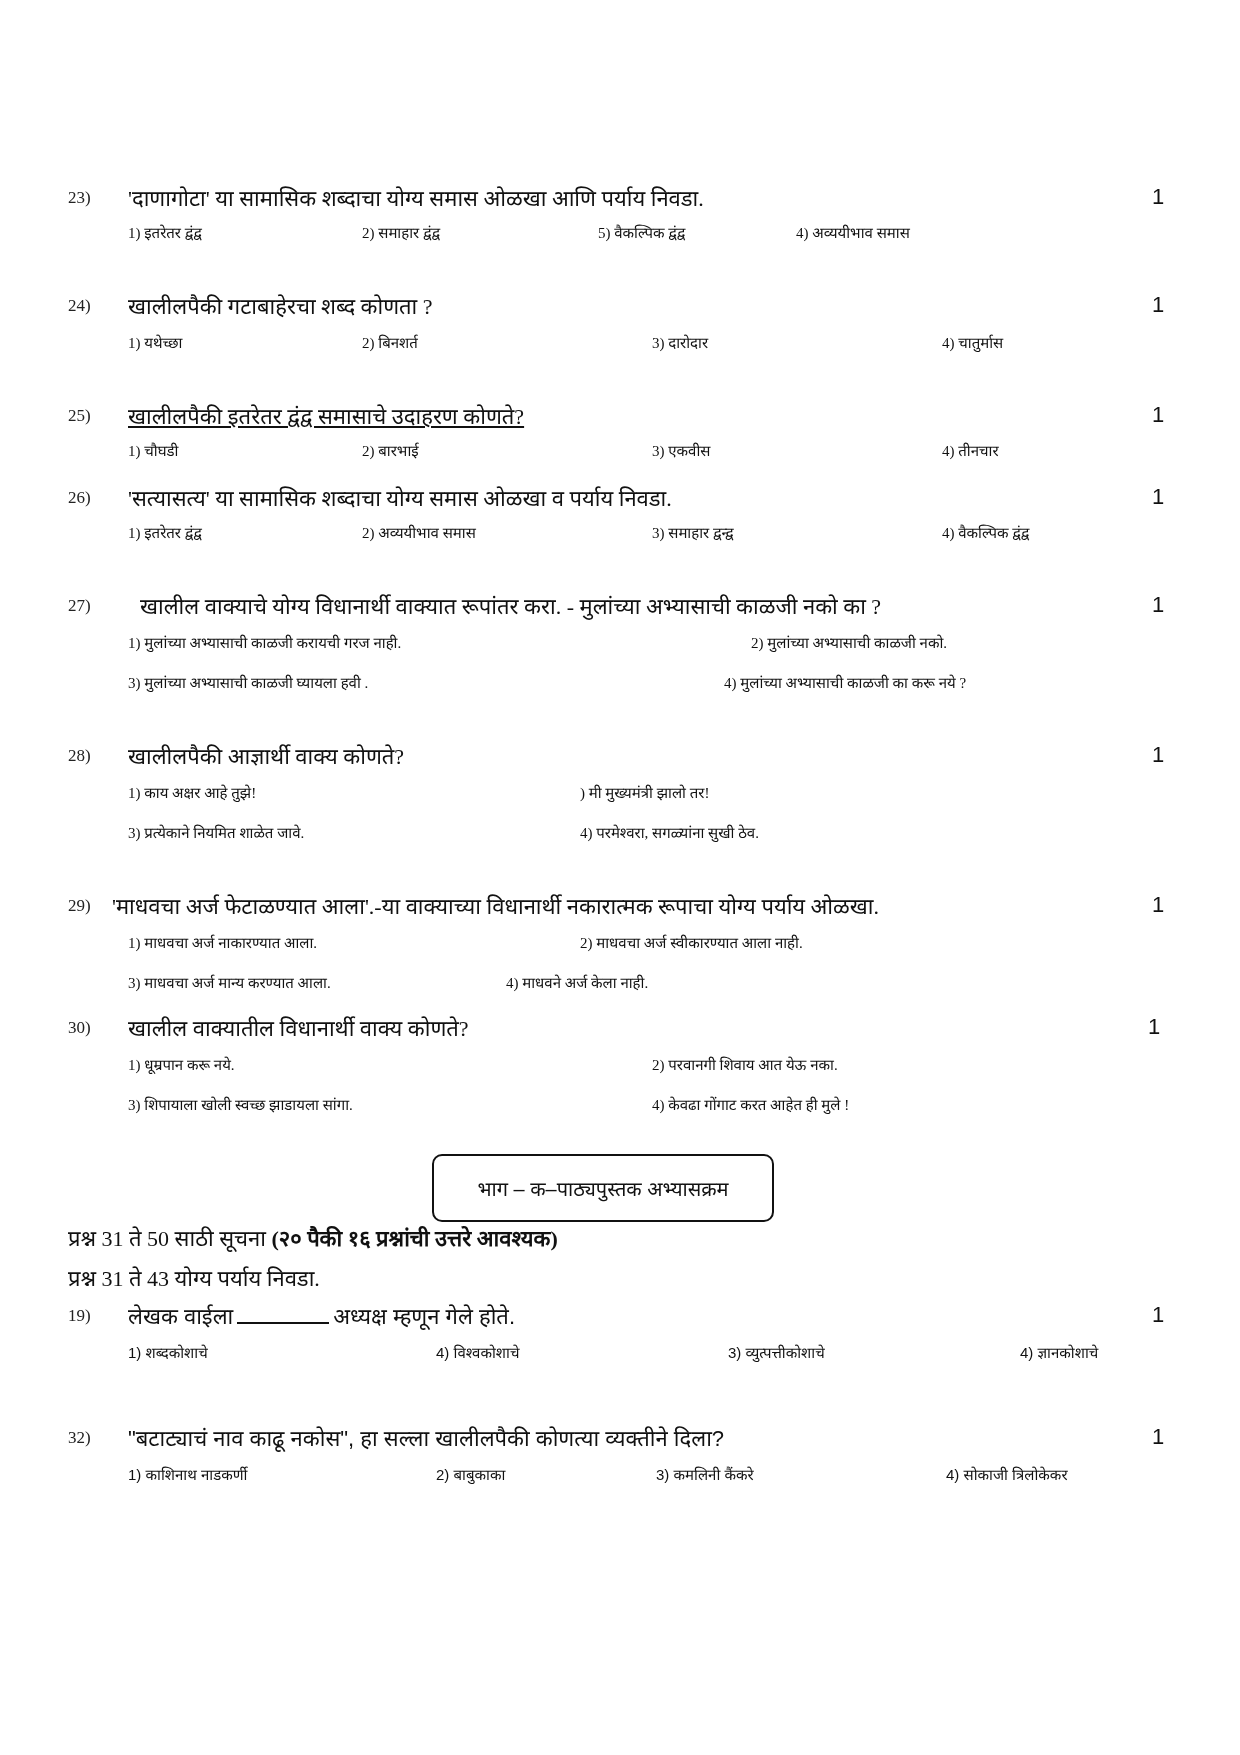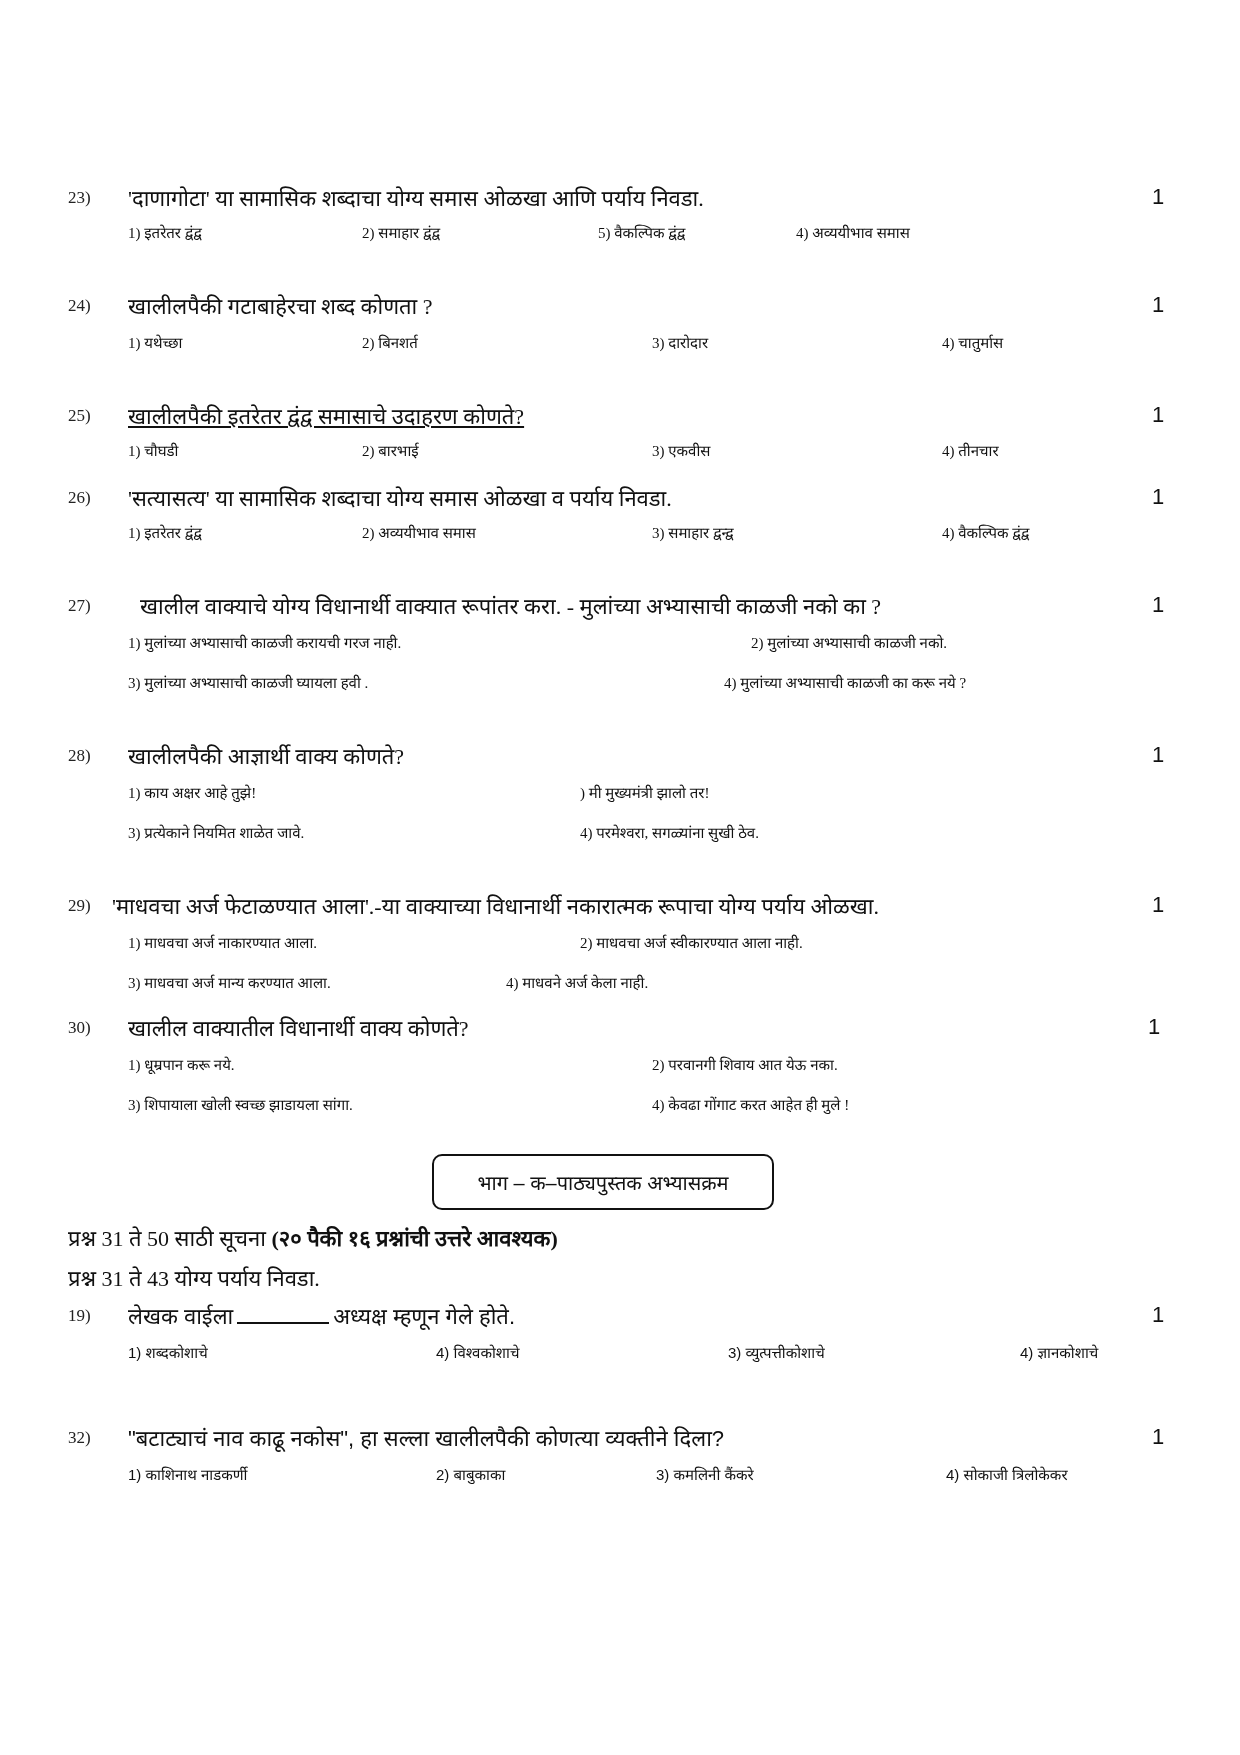--- a/index.html
+++ b/index.html
@@ -8,21 +8,21 @@
       font-family: "Liberation Serif", "DejaVu Serif", serif;
       color: #111111;
     }
     .abs { position: absolute; white-space: nowrap; }
     .qnum { font-size: 17px; color: #222; }
     .qtext { font-size: 22px; }
     .opt { font-size: 15px; }
     .marks { font-size: 22px; font-family: "Liberation Sans", "DejaVu Sans", sans-serif; }
     .sans { font-family: "Liberation Sans", "DejaVu Sans", sans-serif; }
     .section-box {
-      position: absolute; left: 432px; top: 1154px; width: 342px; height: 56px;
+      position: absolute; left: 432px; top: 1154px; width: 342px; height: 68px;
       border: 2px solid #111; border-radius: 10px; box-sizing: border-box;
       display: flex; align-items: center; justify-content: center;
       font-size: 20px;
     }
     .instr { font-size: 22px; }
     .bold { font-weight: bold; }
     .blank { display: inline-block; width: 92px; border-bottom: 2px solid #111; height: 18px; vertical-align: baseline; margin: 0 4px; }
   </style>
 </head>
 <body>

